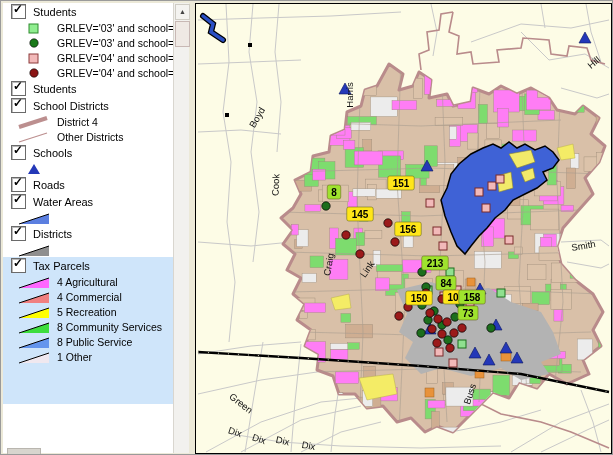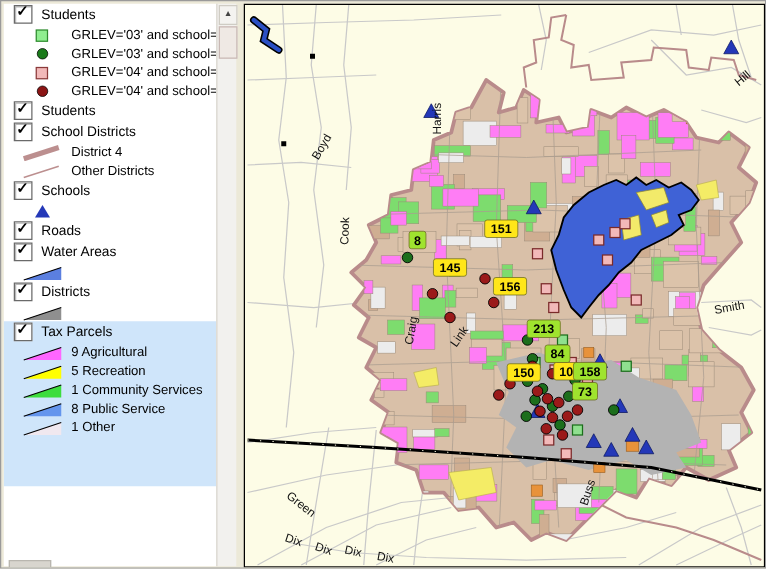--- a/index.html
+++ b/index.html
@@ -164,39 +164,48 @@
           </span>
           <span class="glabel">Tax Parcels</span>
         </div>
         <div class="irow">
           <span class="isym">
             <svg width="34" height="14">
               <polygon points="2,13 32,13 32,3" fill="#ff66ff"></polygon>
               <line x1="2" y1="13" x2="32" y2="3" stroke="#000" stroke-width="1"></line>
             </svg>
           </span>
-          <span class="ilabel">9 Agricultural</span>
+          <span class="ilabel">4 Agricultural</span>
+        </div>
+        <div class="irow">
+          <span class="isym">
+            <svg width="34" height="14">
+              <polygon points="2,13 32,13 32,3" fill="#f08080"></polygon>
+              <line x1="2" y1="13" x2="32" y2="3" stroke="#000" stroke-width="1"></line>
+            </svg>
+          </span>
+          <span class="ilabel">4 Commercial</span>
         </div>
         <div class="irow">
           <span class="isym">
             <svg width="34" height="14">
               <polygon points="2,13 32,13 32,3" fill="#ffff00"></polygon>
               <line x1="2" y1="13" x2="32" y2="3" stroke="#000" stroke-width="1"></line>
             </svg>
           </span>
           <span class="ilabel">5 Recreation</span>
         </div>
         <div class="irow">
           <span class="isym">
             <svg width="34" height="14">
               <polygon points="2,13 32,13 32,3" fill="#3ddd3d"></polygon>
               <line x1="2" y1="13" x2="32" y2="3" stroke="#000" stroke-width="1"></line>
             </svg>
           </span>
-          <span class="ilabel">1 Community Services</span>
+          <span class="ilabel">8 Community Services</span>
         </div>
         <div class="irow">
           <span class="isym">
             <svg width="34" height="14">
               <polygon points="2,13 32,13 32,3" fill="#6495ed"></polygon>
               <line x1="2" y1="13" x2="32" y2="3" stroke="#000" stroke-width="1"></line>
             </svg>
           </span>
           <span class="ilabel">8 Public Service</span>
         </div>

